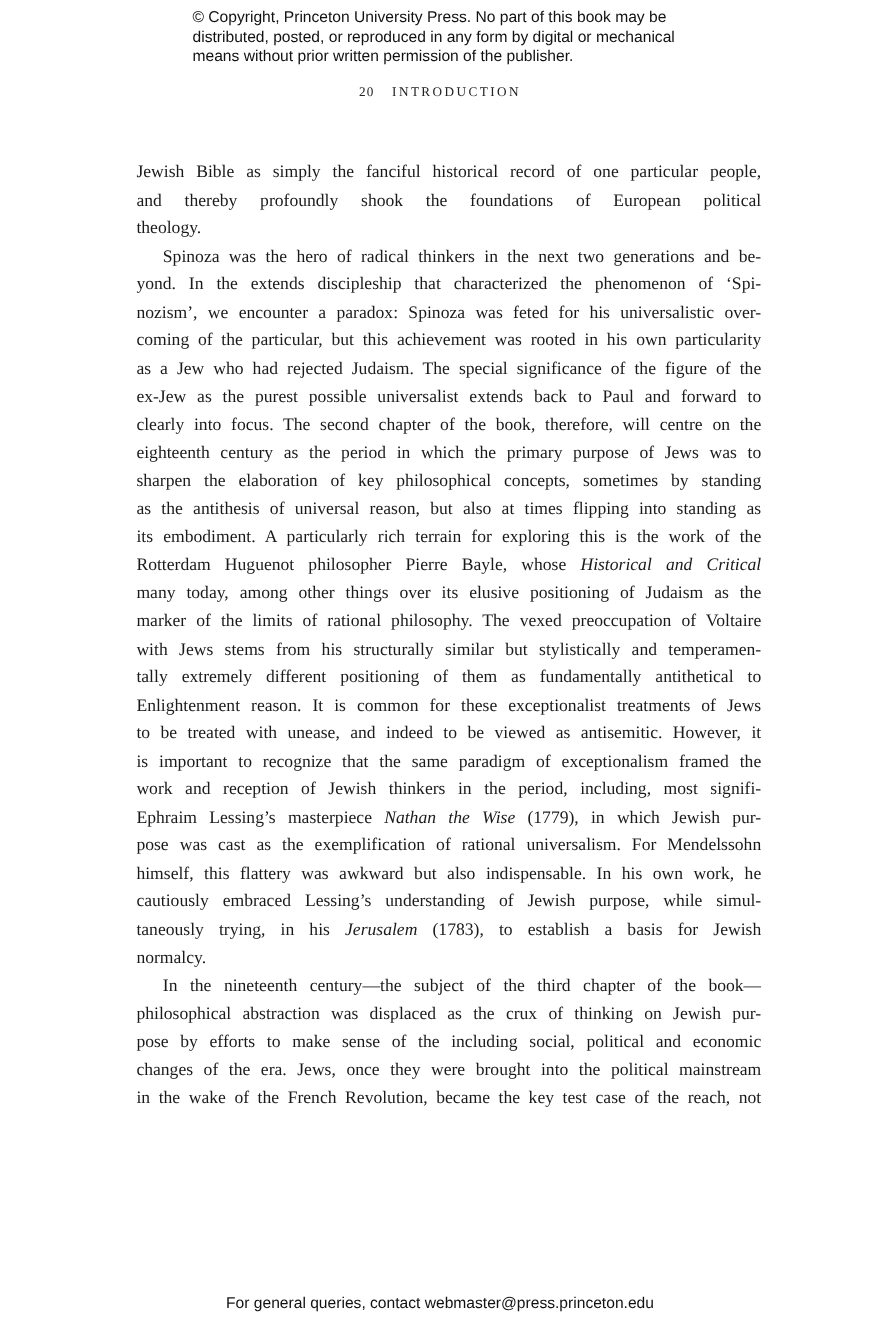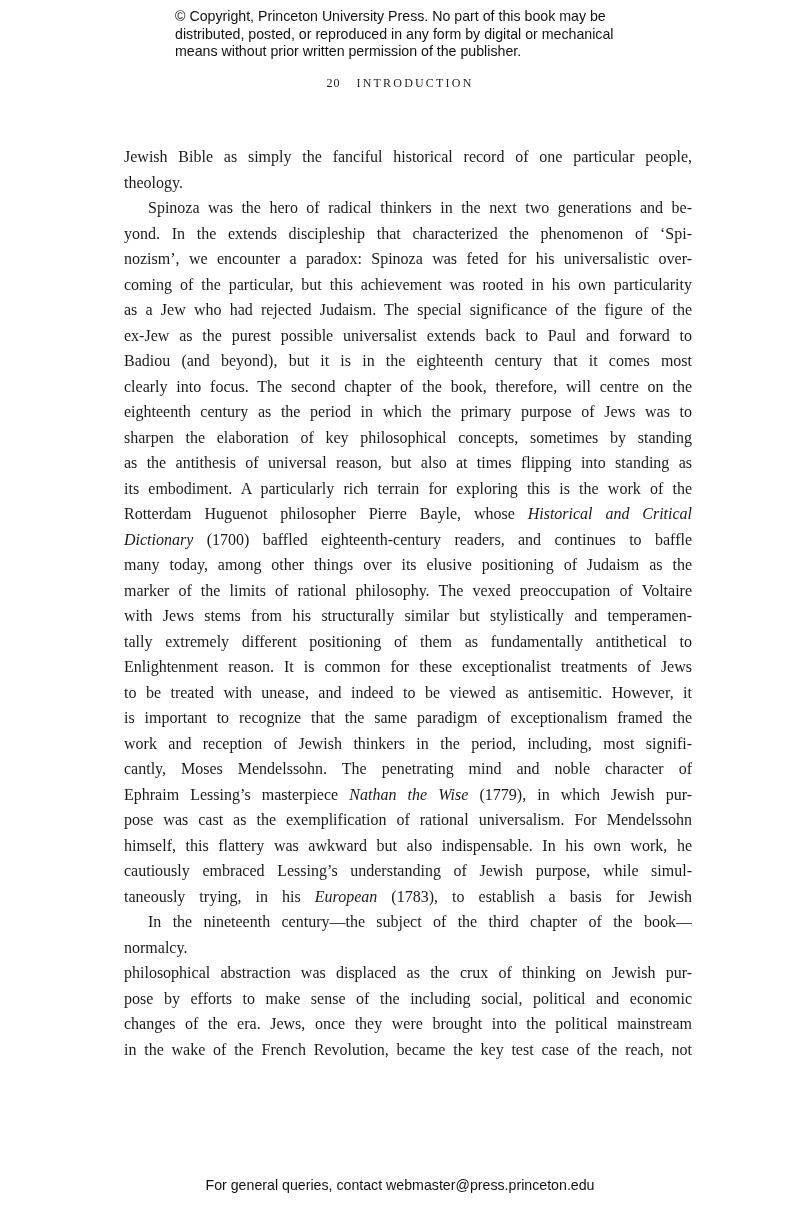--- a/index.html
+++ b/index.html
@@ -38,50 +38,48 @@
   <div>distributed, posted, or reproduced in any form by digital or mechanical</div>
   <div>means without prior written permission of the publisher.</div>
 </div>
 
 <div class="running-head">
   <span class="pg">20</span><span>INTRODUCTION</span>
 </div>
 
 <div class="body-text" id="body-text">
     <div class="line"><span>Jewish Bible as simply the fanciful historical record of one particular people,</span></div>
+    <div class="line"><span>and thereby profoundly shook the foundations of European political</span></div>
     <div class="line last"><span>theology.</span></div>
     <div class="line indent"><span>Spinoza was the hero of radical thinkers in the next two generations and be-</span></div>
     <div class="line"><span>yond. In the extends discipleship that characterized the phenomenon of ‘Spi-</span></div>
     <div class="line"><span>nozism’, we encounter a paradox: Spinoza was feted for his universalistic over-</span></div>
     <div class="line"><span>coming of the particular, but this achievement was rooted in his own particularity</span></div>
     <div class="line"><span>as a Jew who had rejected Judaism. The special significance of the figure of the</span></div>
     <div class="line"><span>ex-Jew as the purest possible universalist extends back to Paul and forward to</span></div>
-    <div class="line"><span>Badiou (and beyond), but it is in the eighteenth century that it comes most</span></div>
     <div class="line"><span>clearly into focus. The second chapter of the book, therefore, will centre on the</span></div>
     <div class="line"><span>eighteenth century as the period in which the primary purpose of Jews was to</span></div>
     <div class="line"><span>sharpen the elaboration of key philosophical concepts, sometimes by standing</span></div>
     <div class="line"><span>as the antithesis of universal reason, but also at times flipping into standing as</span></div>
     <div class="line"><span>its embodiment. A particularly rich terrain for exploring this is the work of the</span></div>
     <div class="line"><span>Rotterdam Huguenot philosopher Pierre Bayle, whose </span><i>Historical and Critical</i><span></span></div>
-    <div class="line"><span></span><i>Dictionary</i><span> (1700) baffled eighteenth-century readers, and continues to baffle</span></div>
     <div class="line"><span>many today, among other things over its elusive positioning of Judaism as the</span></div>
     <div class="line"><span>marker of the limits of rational philosophy. The vexed preoccupation of Voltaire</span></div>
     <div class="line"><span>with Jews stems from his structurally similar but stylistically and temperamen-</span></div>
     <div class="line"><span>tally extremely different positioning of them as fundamentally antithetical to</span></div>
     <div class="line"><span>Enlightenment reason. It is common for these exceptionalist treatments of Jews</span></div>
     <div class="line"><span>to be treated with unease, and indeed to be viewed as antisemitic. However, it</span></div>
     <div class="line"><span>is important to recognize that the same paradigm of exceptionalism framed the</span></div>
     <div class="line"><span>work and reception of Jewish thinkers in the period, including, most signifi-</span></div>
-    <div class="line"><span>cantly, Moses Mendelssohn. The penetrating mind and noble character of</span></div>
     <div class="line"><span>Ephraim Lessing’s masterpiece </span><i>Nathan the Wise</i><span> (1779), in which Jewish pur-</span></div>
     <div class="line"><span>pose was cast as the exemplification of rational universalism. For Mendelssohn</span></div>
     <div class="line"><span>himself, this flattery was awkward but also indispensable. In his own work, he</span></div>
     <div class="line"><span>cautiously embraced Lessing’s understanding of Jewish purpose, while simul-</span></div>
-    <div class="line"><span>taneously trying, in his </span><i>European</i><span> (1783), to establish a basis for Jewish</span></div>
+    <div class="line"><span>taneously trying, in his </span><i>Jerusalem</i><span> (1783), to establish a basis for Jewish</span></div>
+    <div class="line last"><span>normalcy.</span></div>
     <div class="line indent"><span>In the nineteenth century—the subject of the third chapter of the book—</span></div>
-    <div class="line last"><span>normalcy.</span></div>
     <div class="line"><span>philosophical abstraction was displaced as the crux of thinking on Jewish pur-</span></div>
     <div class="line"><span>pose by efforts to make sense of the including social, political and economic</span></div>
     <div class="line"><span>changes of the era. Jews, once they were brought into the political mainstream</span></div>
     <div class="line"><span>in the wake of the French Revolution, became the key test case of the reach, not</span></div>
   </div>
 
 <div class="footer">For general queries, contact webmaster@press.princeton.edu</div>
 
 </body></html>

